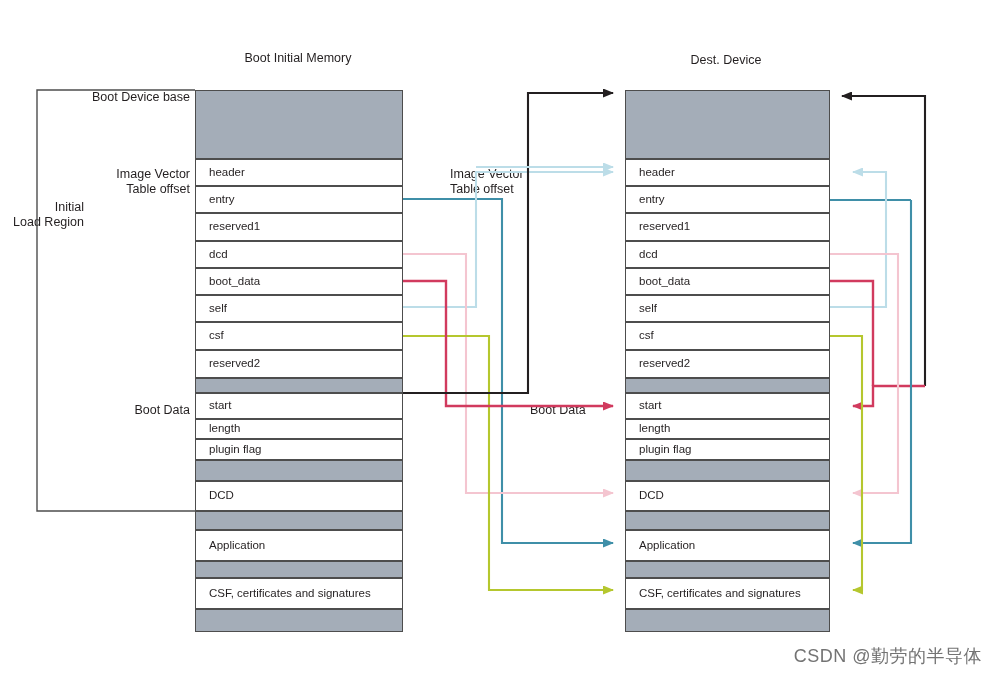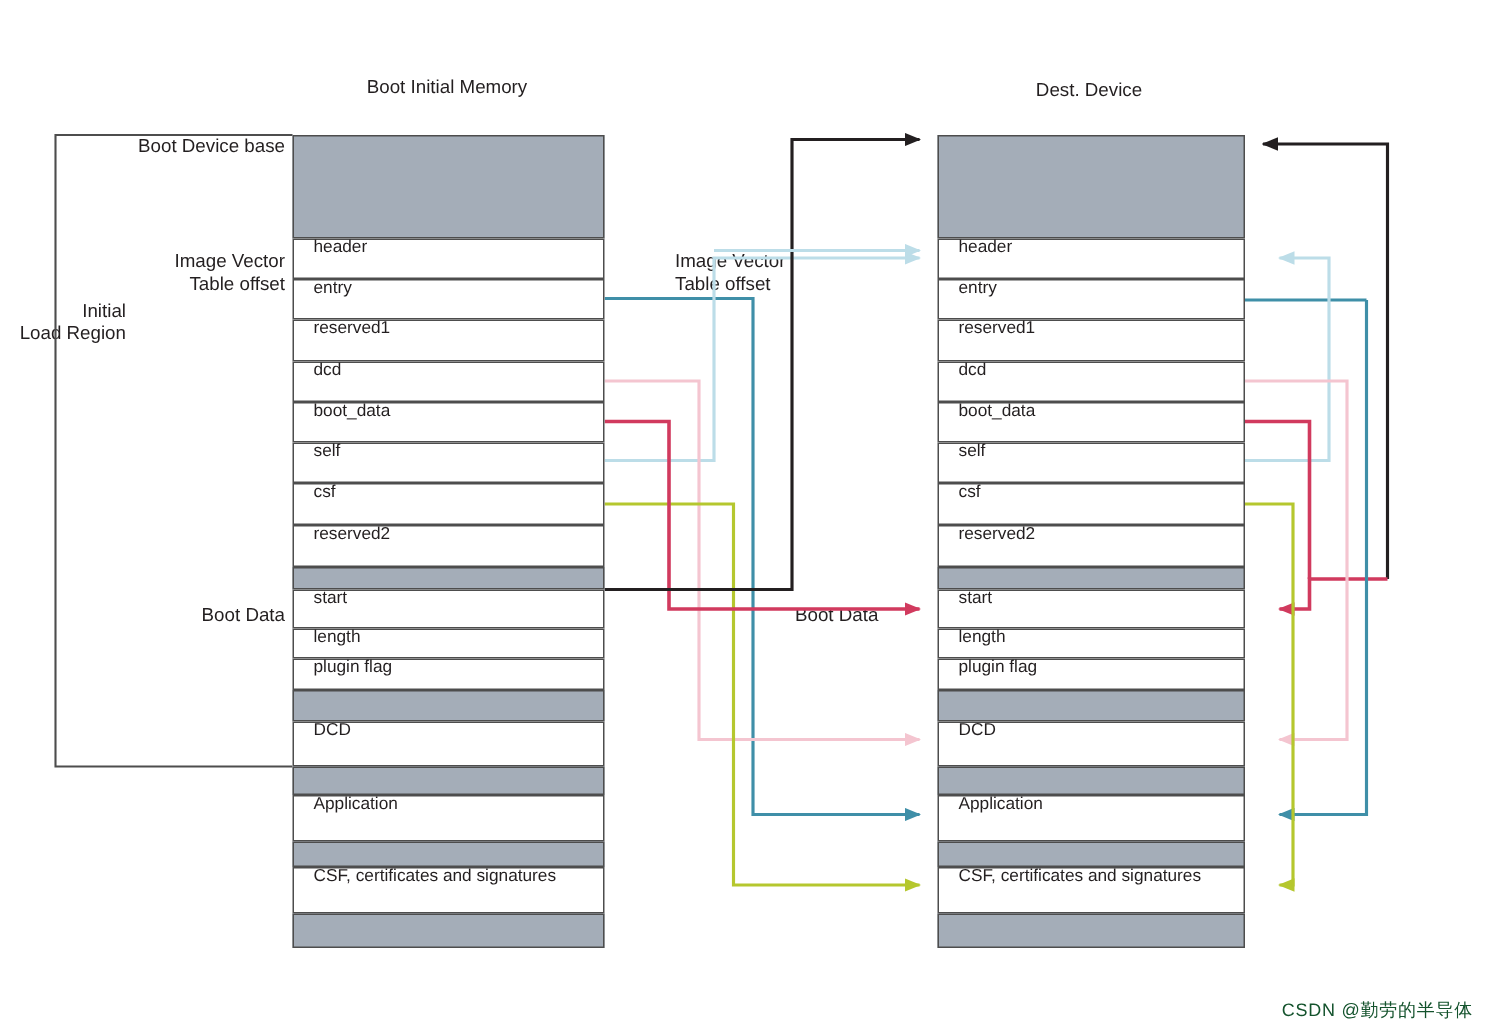--- a/index.html
+++ b/index.html
@@ -25,21 +25,21 @@
 
   .memblock{position:absolute;}
 
   .row{
     position:absolute;
     left:0;
     box-sizing:border-box;
     border:1.6px solid #4d4d4d;
     background:#ffffff;
     display:flex;
-    align-items:flex-start;
+    align-items:center;
   }
   .row.gray{background:#a4adb8;}
   .row .row-label{
     font-size:11.5px;
     color:#231f20;
     padding-left:13px;
     white-space:nowrap;
     line-height:1;
   }
 
@@ -56,23 +56,23 @@
   #lbl-ivt-left{left:30px;top:167px;width:160px;}
   #lbl-initial{left:0px;top:200px;width:84px;}
   #lbl-bootdata-left{left:30px;top:403px;width:160px;}
 
   #lbl-ivt-right{left:450px;top:167px;width:165px;text-align:left;}
   #lbl-bootdata-right{left:530px;top:403px;width:90px;text-align:left;}
 
   #watermark{
     position:absolute;
     right:14px;
-    bottom:0;
-    font-size:12px;
-    color:#14532d;
+    bottom:14px;
+    font-size:18px;
+    color:#737373;
     white-space:nowrap;
     letter-spacing:0.5px;
   }
 </style>
 </head>
 <body>
 
 <div id="stage">
 
   <div class="col-title" id="title-boot">Boot Initial Memory</div>

